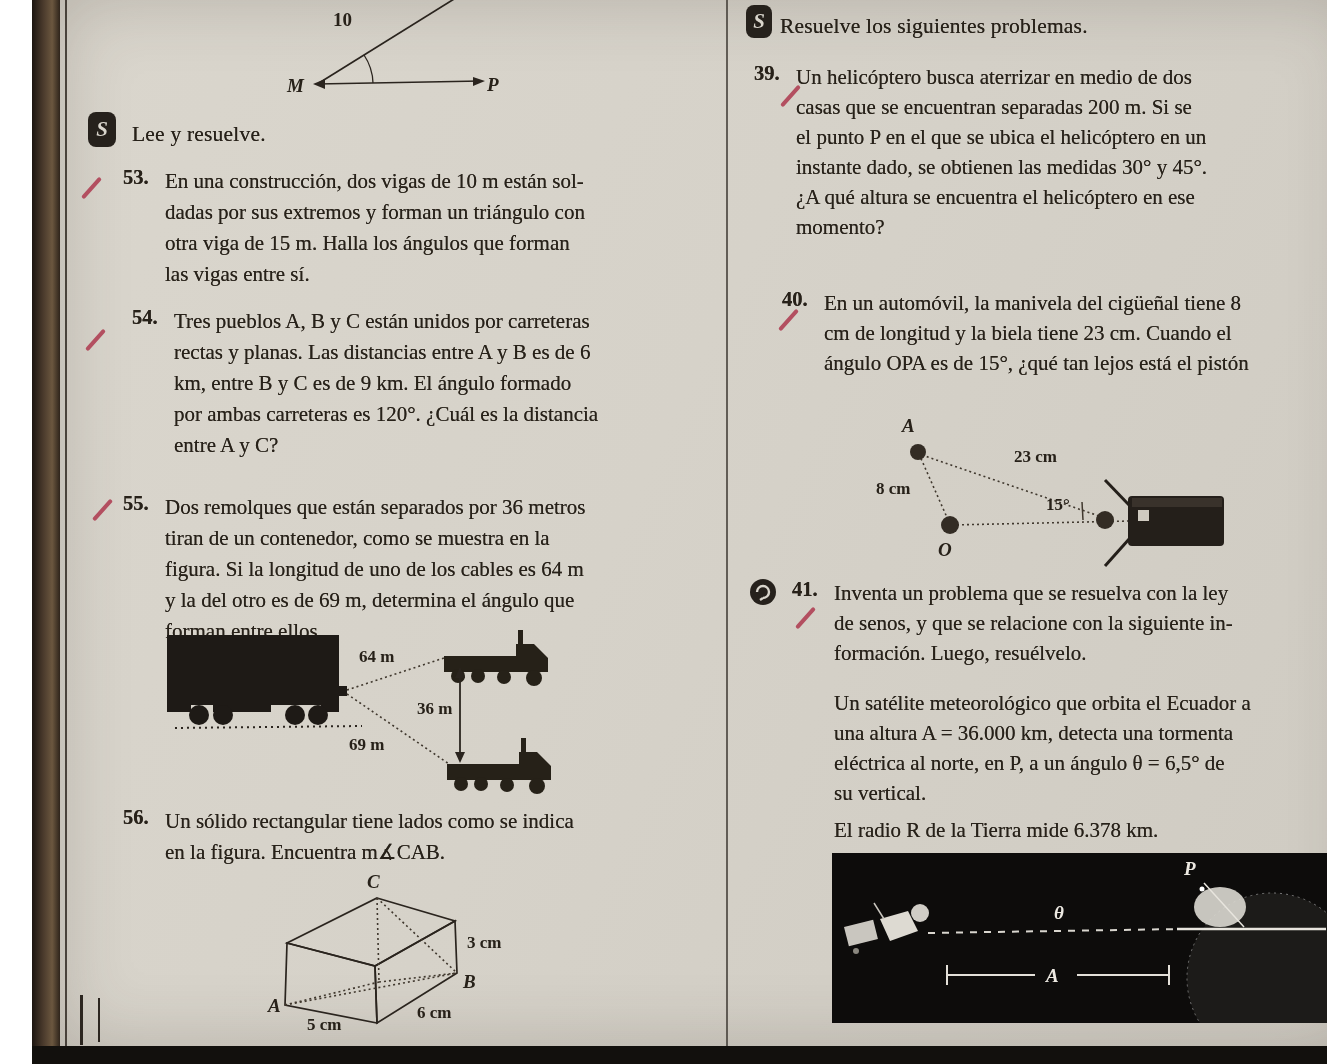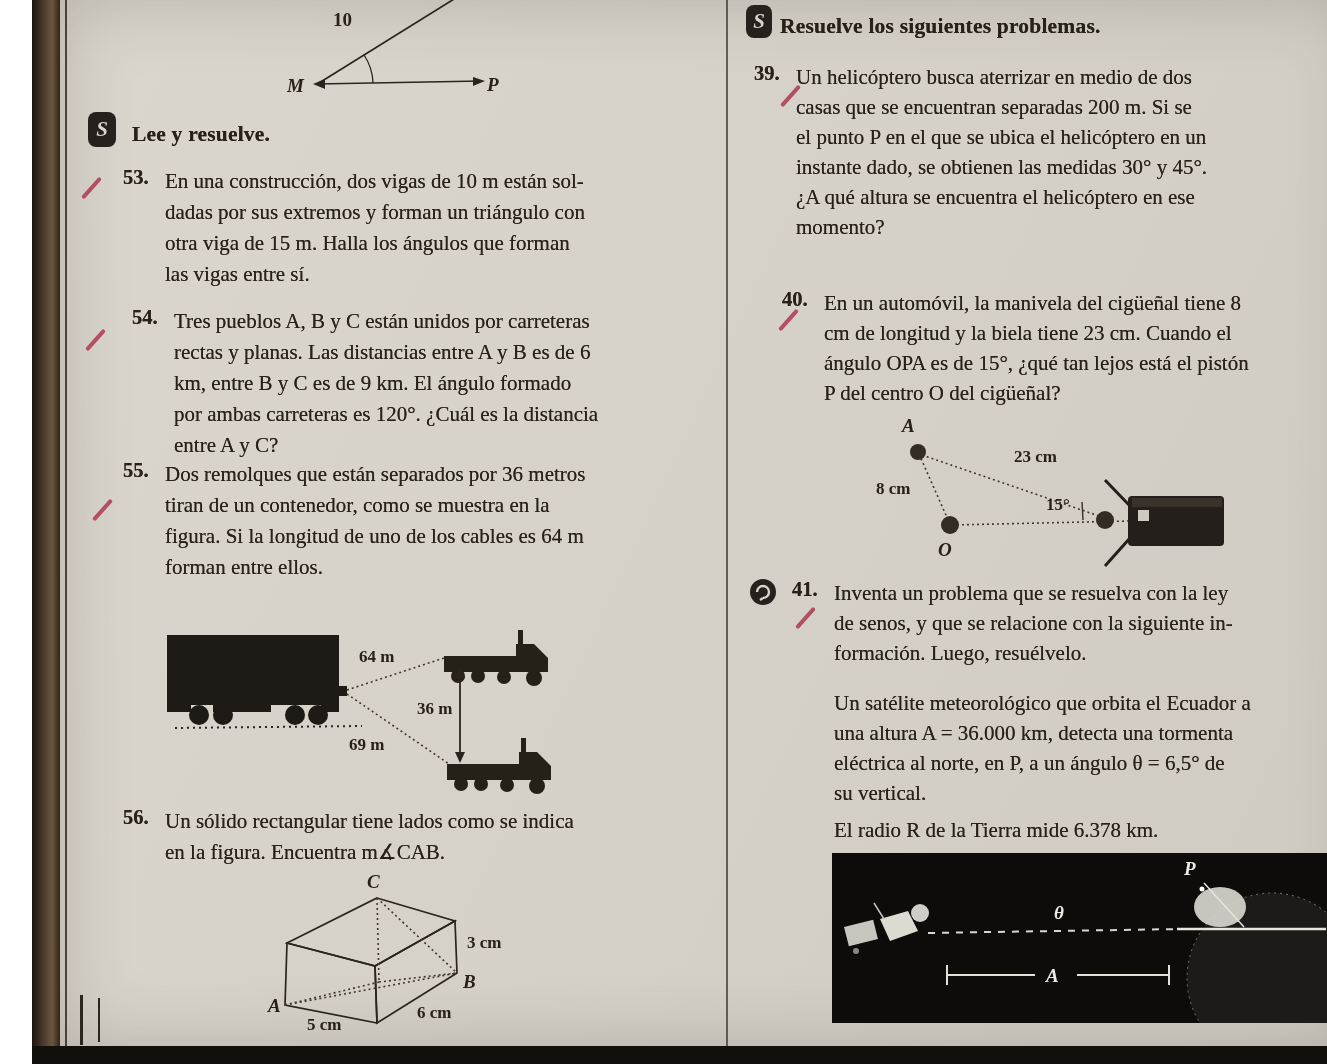--- a/index.html
+++ b/index.html
@@ -14,21 +14,21 @@
     position:absolute;left:28px;top:0;width:1299px;height:1046px;
     background:linear-gradient(115deg,#dad6cd 0%,#d6d2c9 45%,#cfcbc2 100%);
     box-shadow:inset 0 0 70px rgba(60,50,40,.22);
   }
   .spine{position:absolute;left:0;top:0;width:28px;height:1064px;
     background:linear-gradient(90deg,#1c1510 0%,#4a3a2c 40%,#6b573f 72%,#2e241b 100%);}
   .edgeline{position:absolute;left:33px;top:0;width:2px;height:1046px;background:#332c24;opacity:.85;}
   .divider{position:absolute;left:694px;top:0;width:2px;height:1046px;background:#45403a;opacity:.8;}
   .bottomstrip{position:absolute;left:0;top:1046px;width:1327px;height:18px;background:#12100d;}
 
-  .hdr{position:absolute;font-weight:bold;font-size:21.5px;letter-spacing:.2px;white-space:nowrap;
+  .hdr{position:absolute;font-weight:normal;font-size:21.5px;letter-spacing:.2px;white-space:nowrap;
        text-shadow:0 0 .6px rgba(39,33,25,.8);}
   .badge{position:absolute;width:28px;height:35px;background:#26211c;border-radius:8px;
          display:flex;align-items:center;justify-content:center;color:#d9d5cc;
          font-size:21px;font-weight:bold;font-style:italic;}
   .prob{position:absolute;}
   .pnum{position:absolute;left:-42px;top:0;font-weight:bold;font-size:20.5px;
         text-shadow:0 0 .6px rgba(39,33,25,.8);}
   .pline{white-space:nowrap;font-size:21px;height:31px;line-height:31px;
          text-shadow:0 0 .6px rgba(39,33,25,.75);}
   .r .pline{height:30px;line-height:30px;font-family:Liberation Serif, serif;}
@@ -81,25 +81,26 @@
 
   <div class="prob" style="left:142px;top:306px">
     <span class="pnum">54.</span>
     <div class="pline">Tres pueblos A, B y C están unidos por carreteras</div>
     <div class="pline">rectas y planas. Las distancias entre A y B es de 6</div>
     <div class="pline">km, entre B y C es de 9 km. El ángulo formado</div>
     <div class="pline">por ambas carreteras es 120°. ¿Cuál es la distancia</div>
     <div class="pline">entre A y C?</div>
   </div>
 
-  <div class="prob" style="left:133px;top:459px">
+  <div class="prob" style="left:133px;top:492px">
     <span class="pnum">55.</span>
     <div class="pline">Dos remolques que están separados por 36 metros</div>
     <div class="pline">tiran de un contenedor, como se muestra en la</div>
     <div class="pline">figura. Si la longitud de uno de los cables es 64 m</div>
+    <div class="pline">y la del otro es de 69 m, determina el ángulo que</div>
     <div class="pline">forman entre ellos.</div>
   </div>
 
   <svg class="fig" style="left:95px;top:610px" width="530" height="185" viewBox="0 0 530 185">
     <g fill="#1e1a16">
       <rect x="40" y="25" width="172" height="70"></rect>
       <rect x="40" y="95" width="24" height="7"></rect>
         <rect x="86" y="95" width="58" height="7"></rect>
         <rect x="194" y="95" width="18" height="7"></rect>
       <circle cx="72" cy="105" r="10"></circle>
@@ -173,21 +174,20 @@
     <div class="pline">instante dado, se obtienen las medidas 30° y 45°.</div>
     <div class="pline">¿A qué altura se encuentra el helicóptero en ese</div>
     <div class="pline">momento?</div>
   </div>
 
   <div class="prob r" style="left:792px;top:288px">
     <span class="pnum">40.</span>
     <div class="pline">En un automóvil, la manivela del cigüeñal tiene 8</div>
     <div class="pline">cm de longitud y la biela tiene 23 cm. Cuando el</div>
     <div class="pline">ángulo OPA es de 15°, ¿qué tan lejos está el pistón</div>
-    <div class="pline">P del centro O del cigüeñal?</div>
   </div>
 
   <svg class="fig" style="left:830px;top:408px" width="470" height="160" viewBox="0 0 470 160">
     <line x1="57" y1="46" x2="87" y2="114" class="dashln"></line>
     <line x1="60" y1="47" x2="240" y2="109" class="dashln"></line>
     <line x1="90" y1="117" x2="268" y2="113" class="dashln"></line>
     <line x1="220" y1="94" x2="221" y2="112" stroke="#40382e" stroke-width="1.5"></line>
     <circle cx="56" cy="44" r="8" fill="#332c24"></circle>
     <circle cx="88" cy="117" r="9" fill="#332c24"></circle>
     <circle cx="243" cy="112" r="9" fill="#332c24"></circle>

